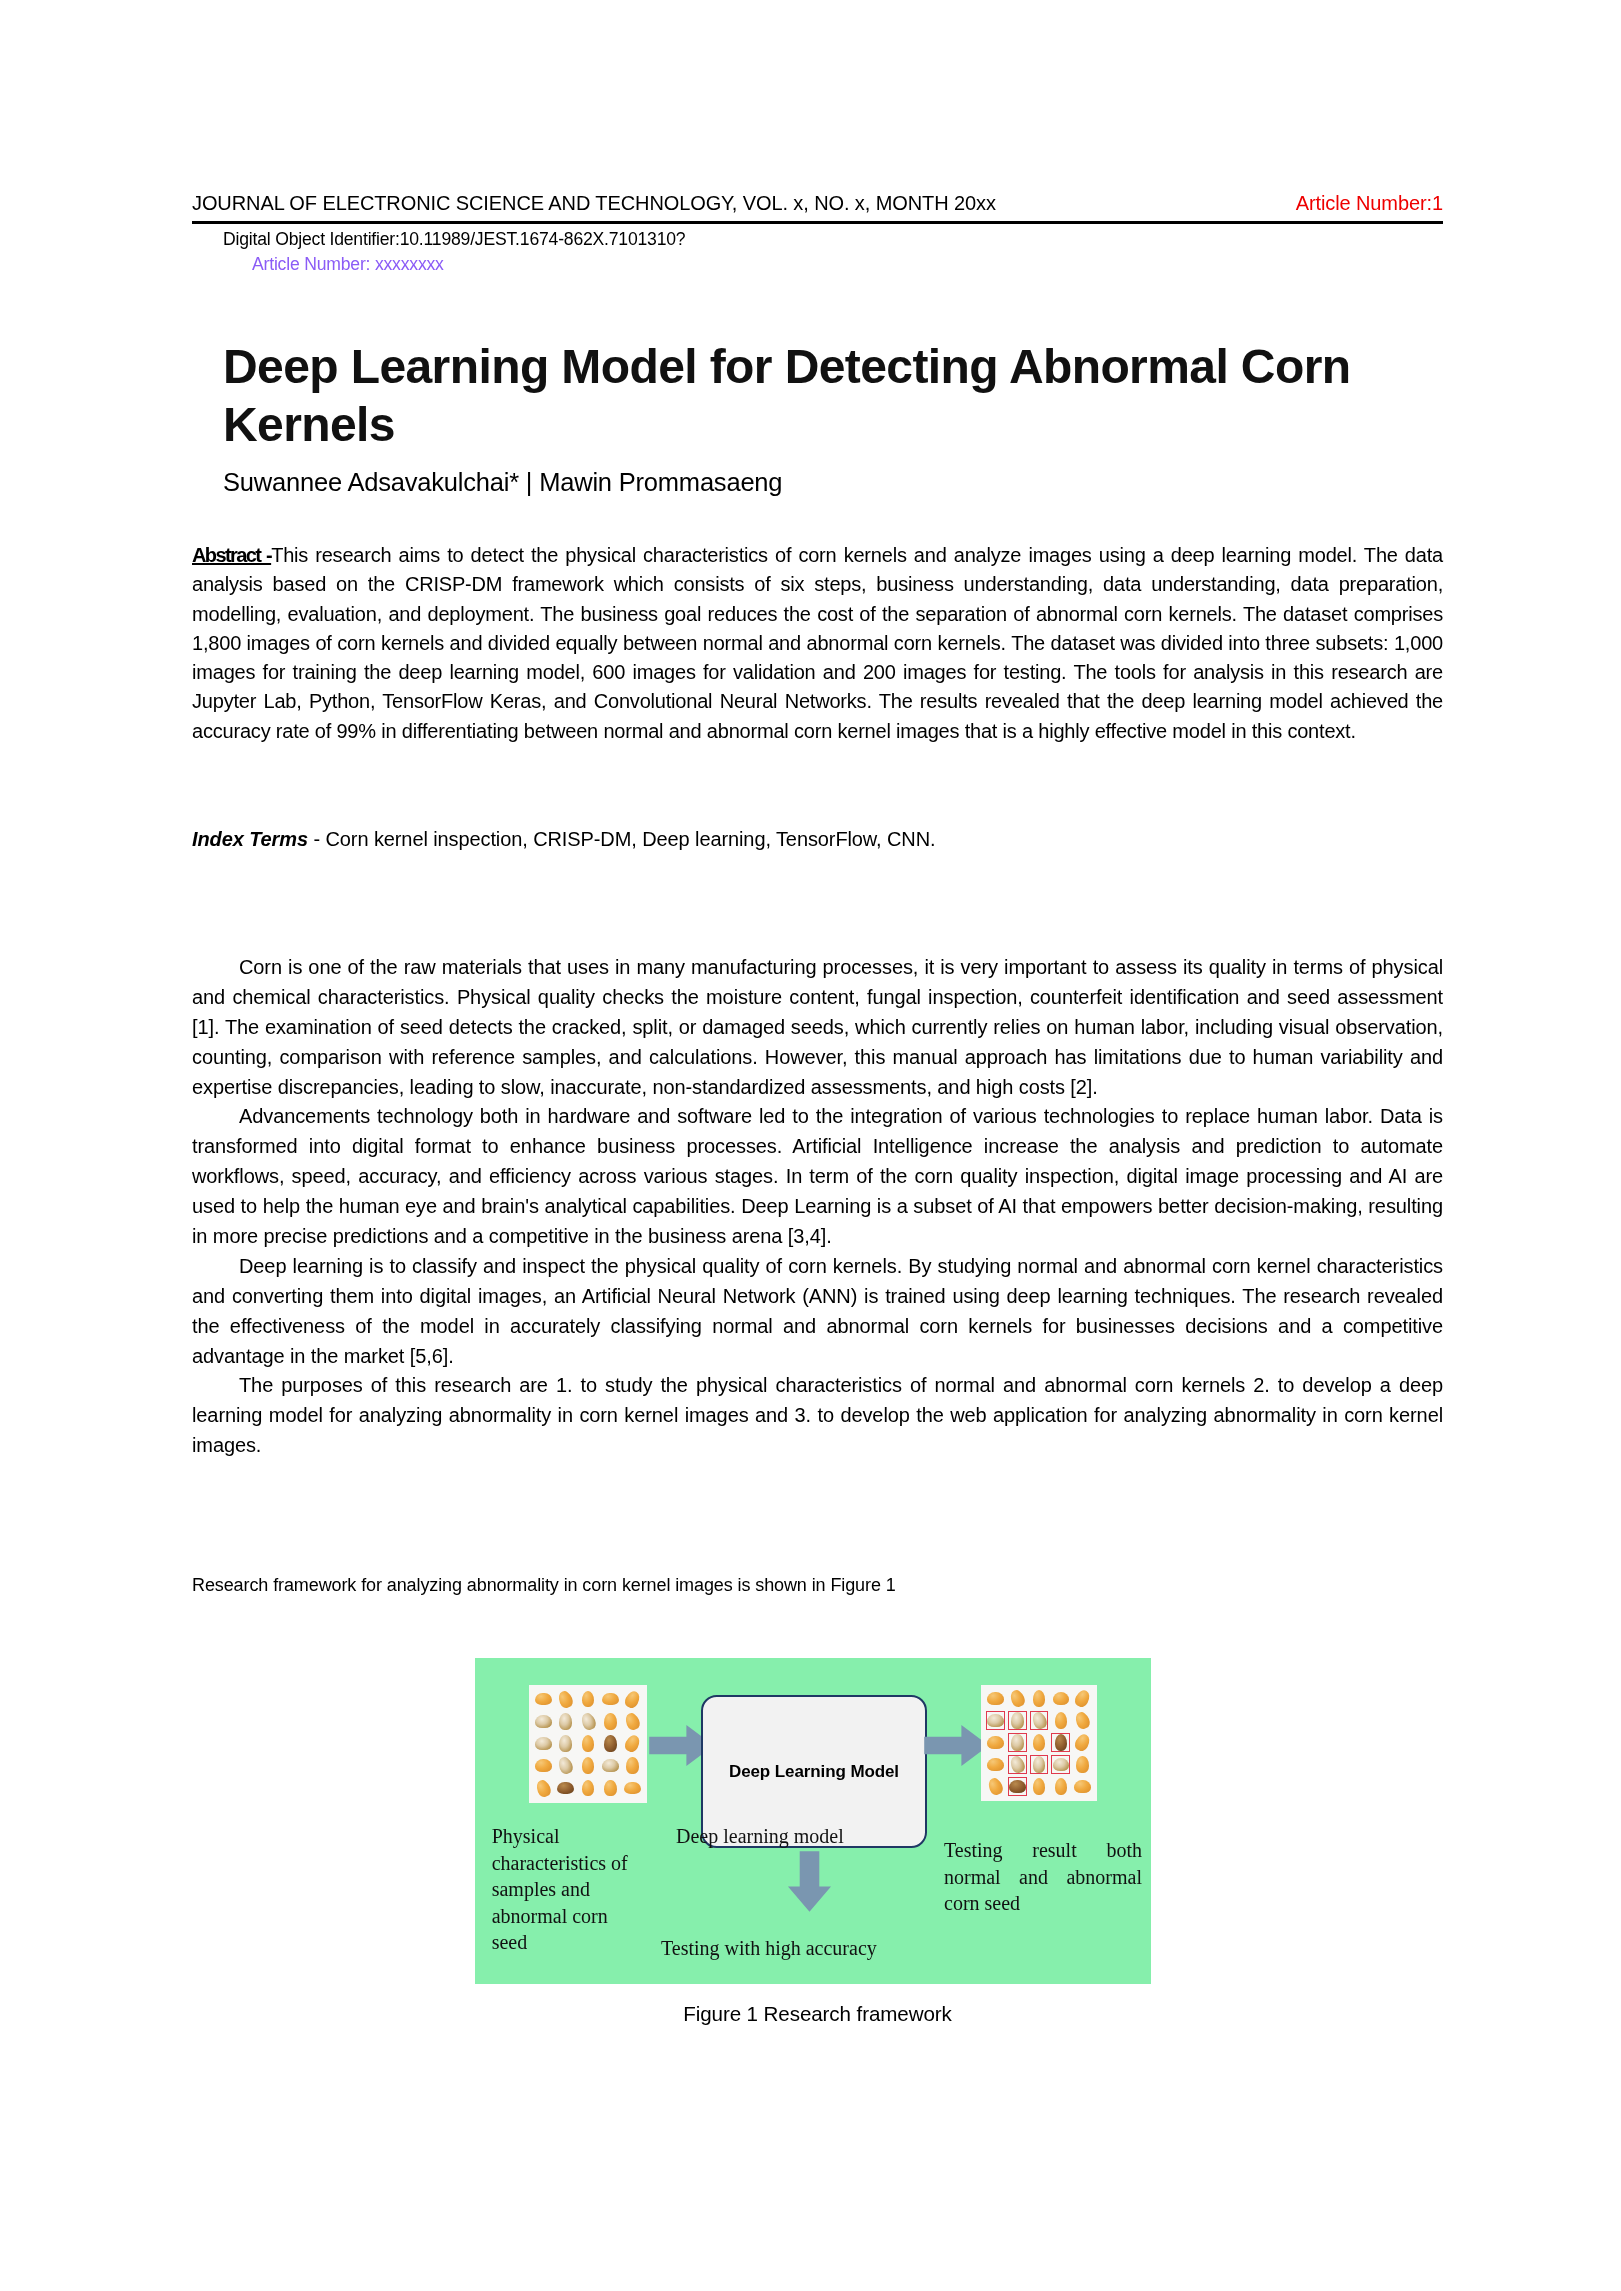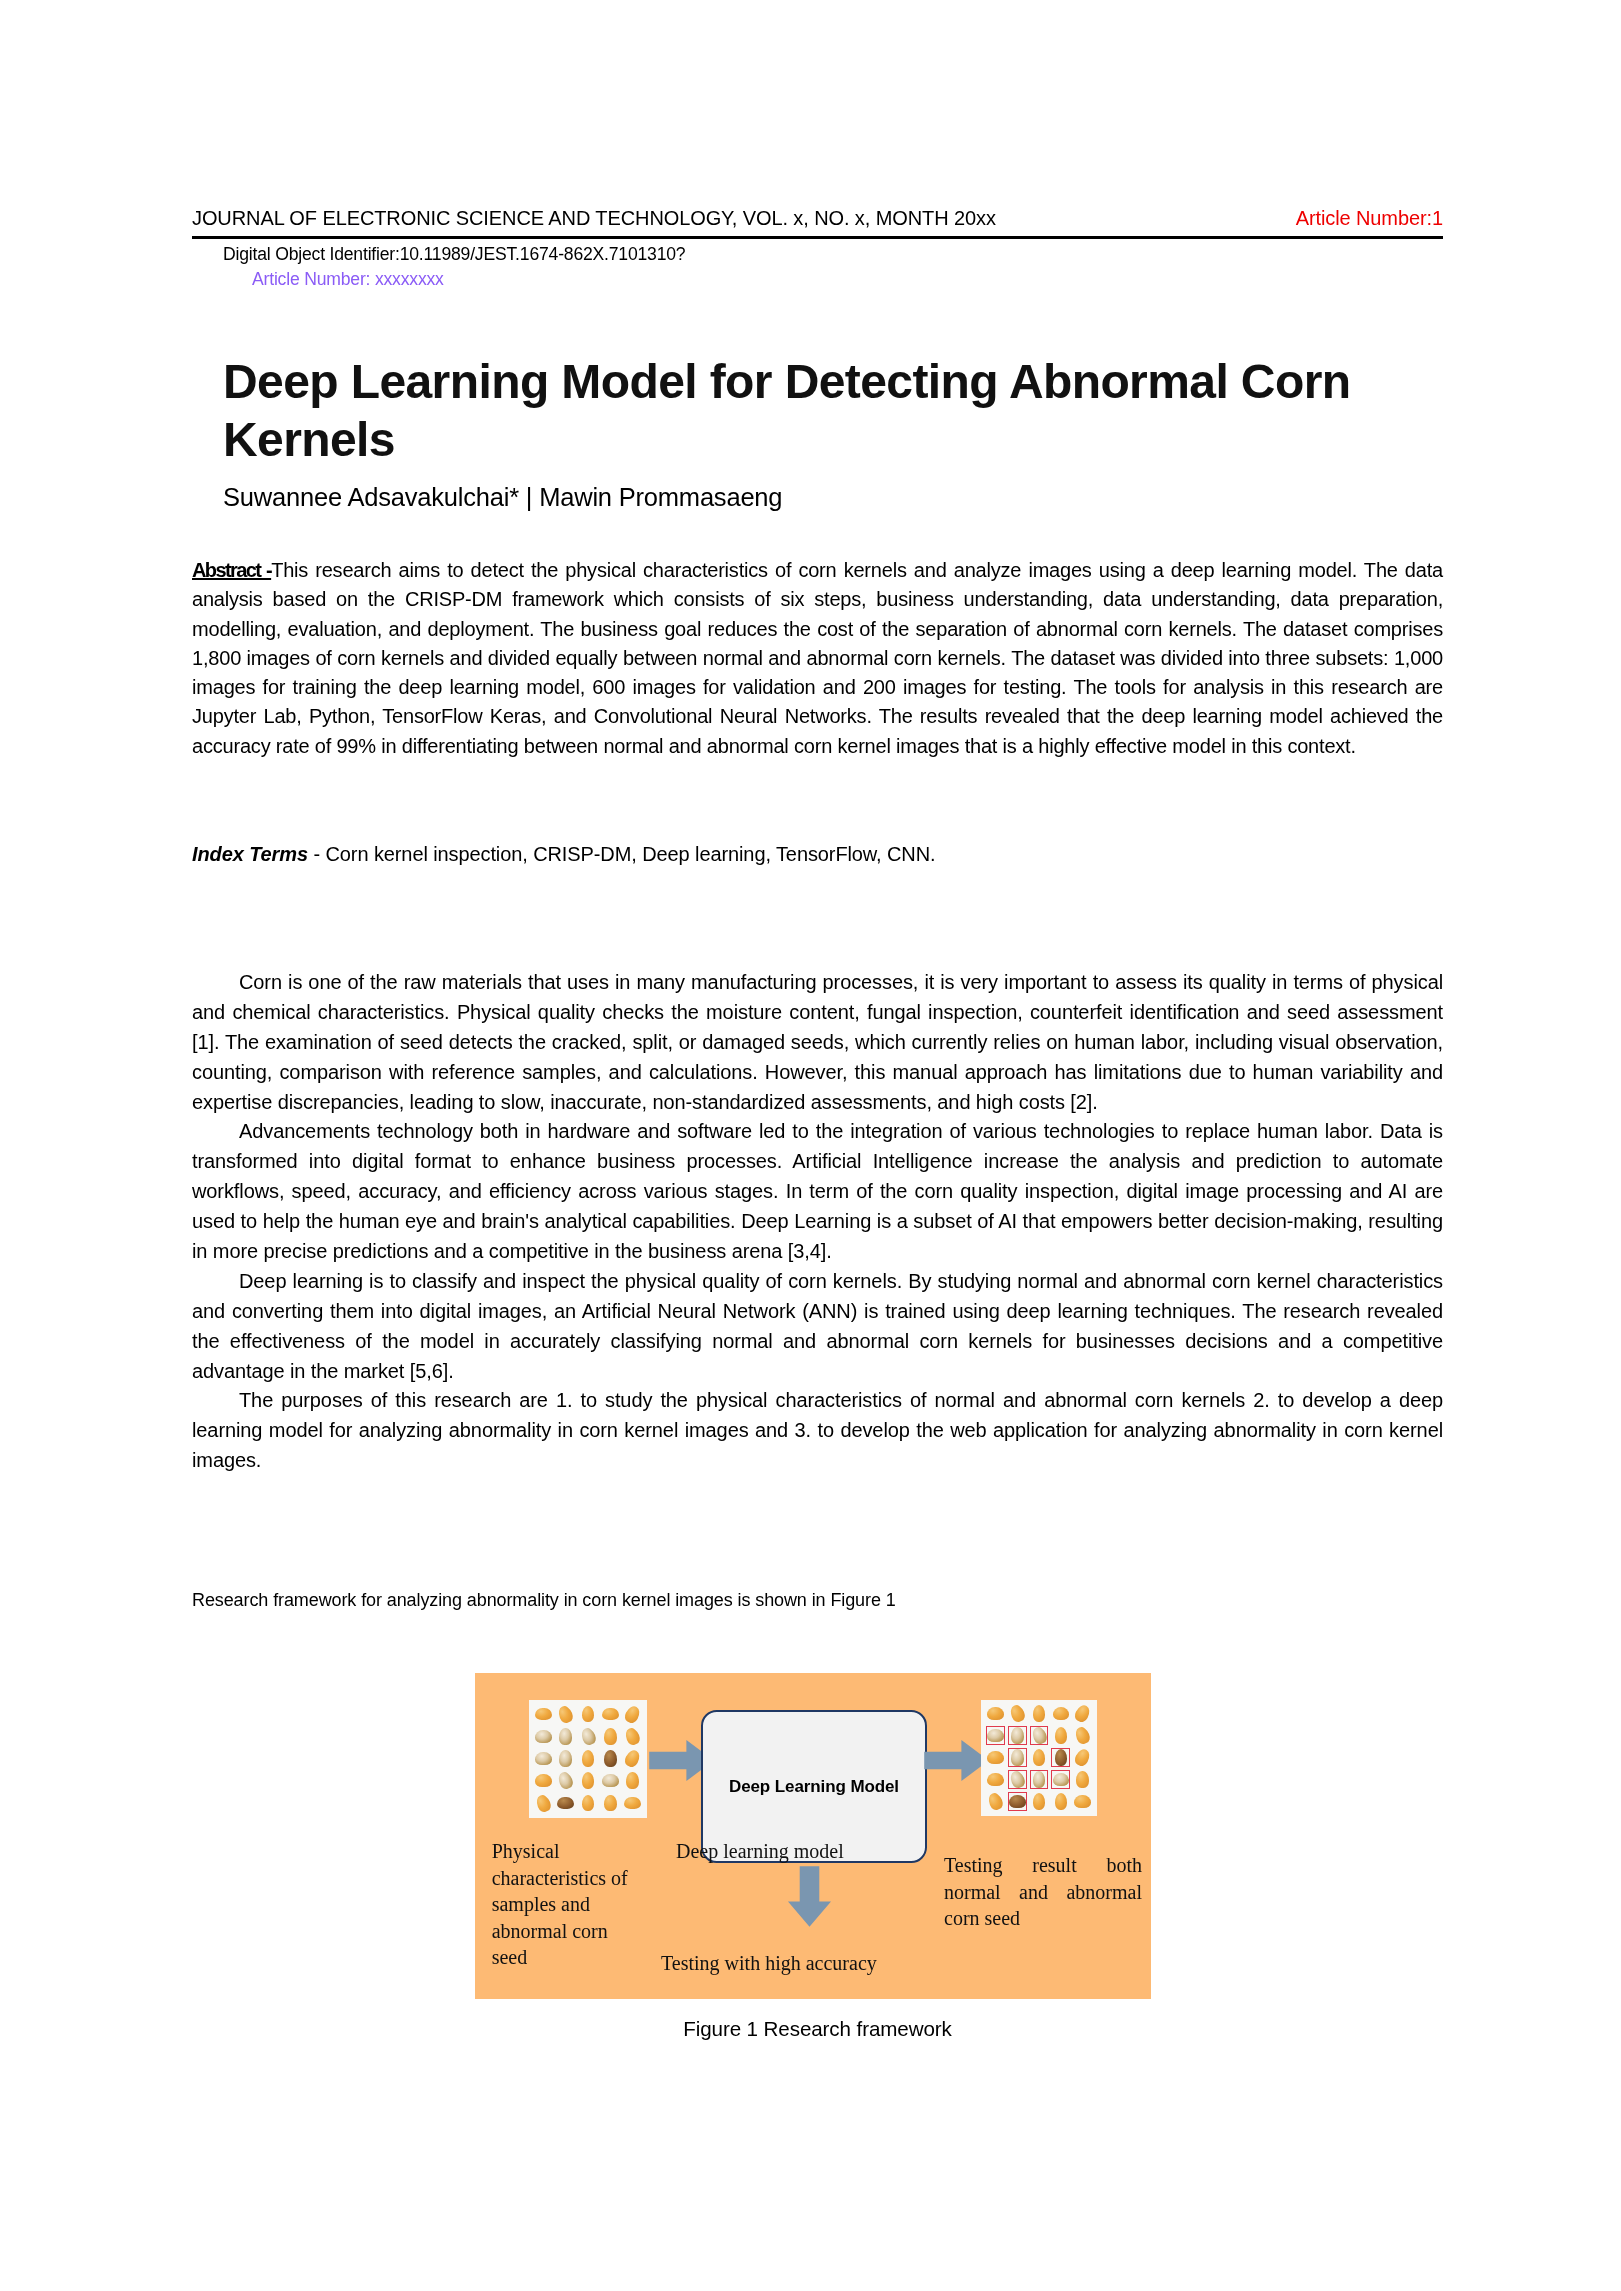--- a/index.html
+++ b/index.html
@@ -11,21 +11,21 @@
     width: 1621px;
     height: 2292px;
     position: relative;
     font-family: "Liberation Sans", sans-serif;
     color: #000000;
     overflow: hidden;
   }
 
   .page {
     position: absolute;
-    left: 0; top: 15px;
+    left: 0; top: 0;
     width: 1621px;
     height: 1656px;
     background: #fff;
   }
 
   
   .runhead {
     position: absolute;
     left: 192px;
     top: 192px;
@@ -154,21 +154,21 @@
     letter-spacing: -0.1px;
   }
 
   
   .figwrap {
     position: absolute;
     left: 475px;
     top: 1658px;
     width: 676px;
     height: 326px;
-    background: #fdba74;
+    background: #86efac;
   }
   .figure-inner {
     position: relative;
     width: 100%;
     height: 100%;
   }
 
   .kernel-grid {
     position: absolute;
     background: #f7f7f5;

